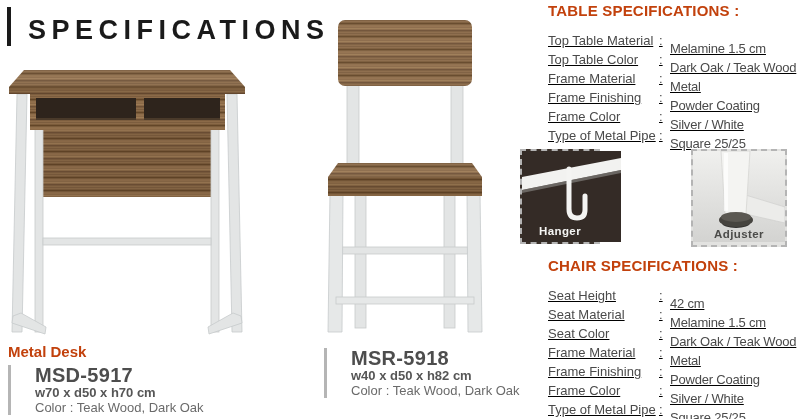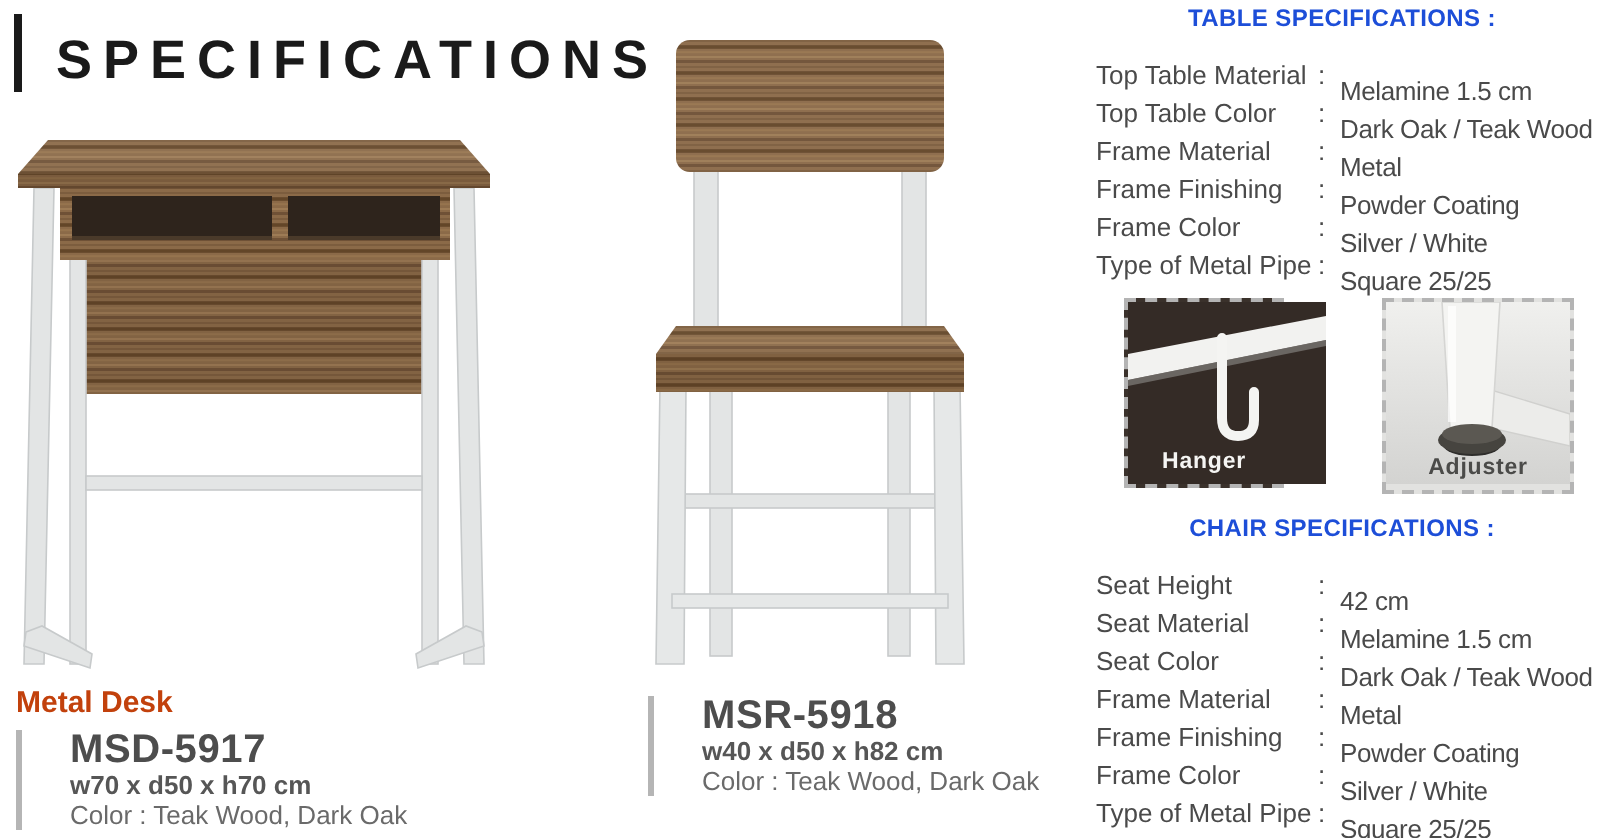--- a/index.html
+++ b/index.html
@@ -21,35 +21,34 @@
   
   .figure { position:absolute; }
   .desk-figure { left:2px; top:64px; }
   .chair-figure { left:298px; top:14px; }
 
   
   .spec-section { position:absolute; left:548px; width:246px; }
   .spec-section.table-specs { top:2px; }
   .spec-section.chair-specs { top:257px; }
   .spec-heading {
-    font-size:12px; font-weight:bold; color:#1d4ed8; letter-spacing:0.2px;
+    font-size:15px; font-weight:bold; color:#c2410c; letter-spacing:0.2px;
     white-space:nowrap;
-    text-align:center;
-  }
-  .spec-rows { margin-top:6px; }
+  }
+  .spec-rows { margin-top:6px;text-decoration:underline; }
   .spec-row {
     display:grid; grid-template-columns:111px 11px 1fr;
     height:19px; align-items:center;
     font-size:13px; color:#4a4a4a; white-space:nowrap;
   }
   .spec-value { letter-spacing:-0.2px;margin-top:16px; }
 
   
   .thumb { position:absolute; top:149px; border:2px dashed #b4b4b4; }
-  .thumb-hanger { left:562px; width:80px; height:95px; background:#3a312b; }
+  .thumb-hanger { left:520px; width:80px; height:95px; background:#3a312b; }
   .thumb-adjuster { left:691px; width:96px; height:98px; background:#e2e2e0;text-decoration:underline; }
   .thumb svg { display:block; }
   .thumb-label {
     position:absolute; left:0; right:0; bottom:5px; text-align:center;
     font-size:11.5px; font-weight:bold; letter-spacing:0.4px;
   }
   .thumb-hanger .thumb-label { color:#f5f5f3; }
   .thumb-adjuster .thumb-label { color:#4b4b49; }
 
   

